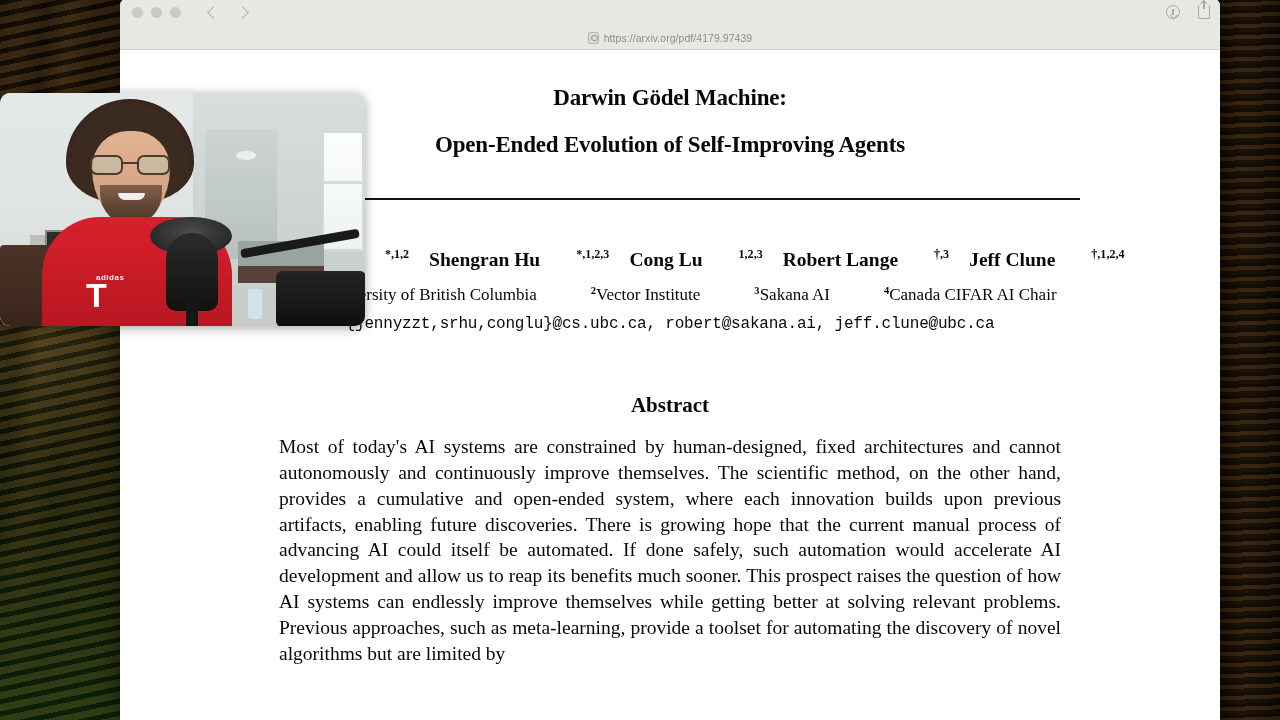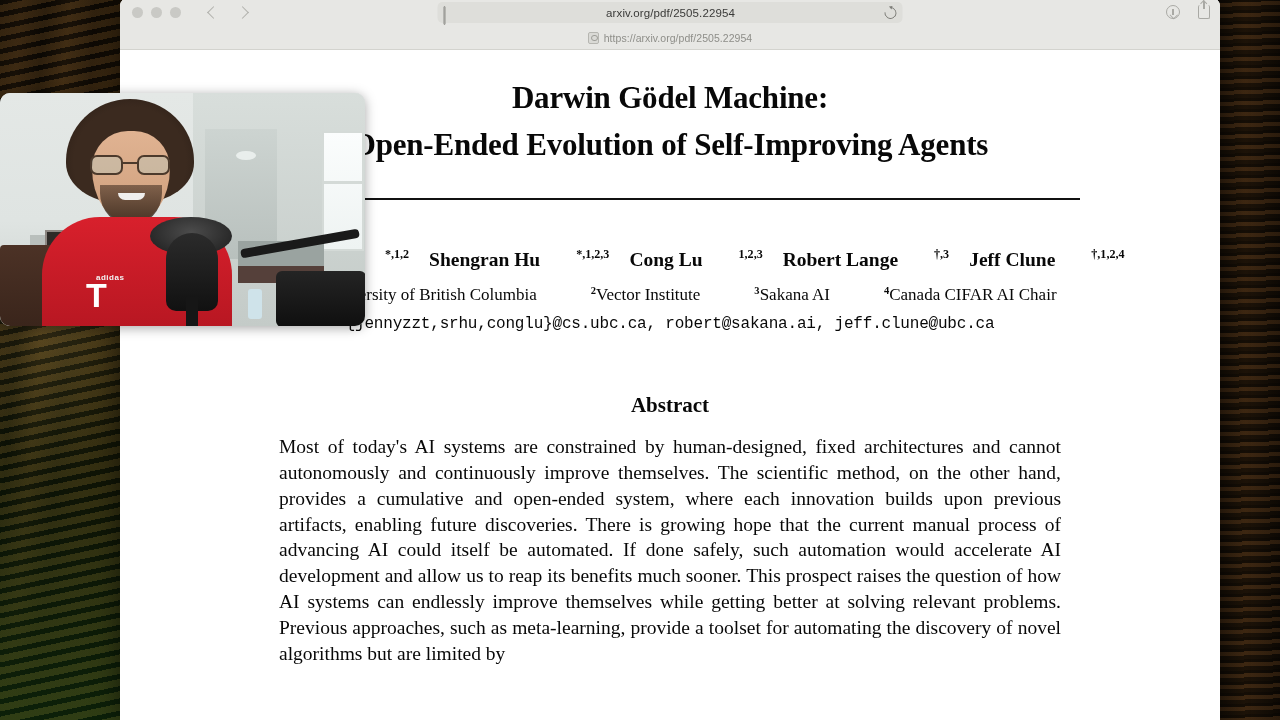--- a/index.html
+++ b/index.html
@@ -192,21 +192,21 @@
     overflow: hidden;
   }
   #paper {
     width: 880px;
     margin: 0 auto;
     font-family: "Liberation Serif", serif;
     color: #080808;
   }
   .paper-title {
     text-align: center;
-    font-size: 31px;
+    font-size: 23px;
     font-weight: bold;
     line-height: 47px;
     letter-spacing: -0.2px;
   }
   #title-rule {
     width: 820px;
     margin: 30px auto 0 auto;
     border-top: 2.4px solid #111;
   }
   #authors {
@@ -390,38 +390,30 @@
         <div class="tl"></div>
         <div class="tl"></div>
         <div class="tl"></div>
       </div>
 
       <div class="nav-arrows">
         <span class="chev left"></span>
         <span class="chev right"></span>
       </div>
 
-      <div id="url-bar-wrap">
-        <span id="reader-icon">
-          <span class="rbox"></span>
-          <span class="rline"></span>
-        </span>
-        <span id="url-text">arxiv.org/pdf/2505.22954</span>
-        <span id="reload-icon"></span>
-      </div>
 
       <div id="toolbar-right">
         <span id="download-icon"></span>
         <span id="share-icon"></span>
       </div>
     </div>
 
     <div id="status-bar">
       <span id="status-favicon"></span>
-      <span id="status-url">https://arxiv.org/pdf/2505.22954</span>
+      <span id="status-url">https://arxiv.org/pdf/4179.97439</span>
     </div>
 
     <div id="pdf-page">
       <div id="paper">
 
         <div class="paper-title">
           <div>Darwin Gödel Machine:</div>
           <div>Open-Ended Evolution of Self-Improving Agents</div>
         </div>
 

